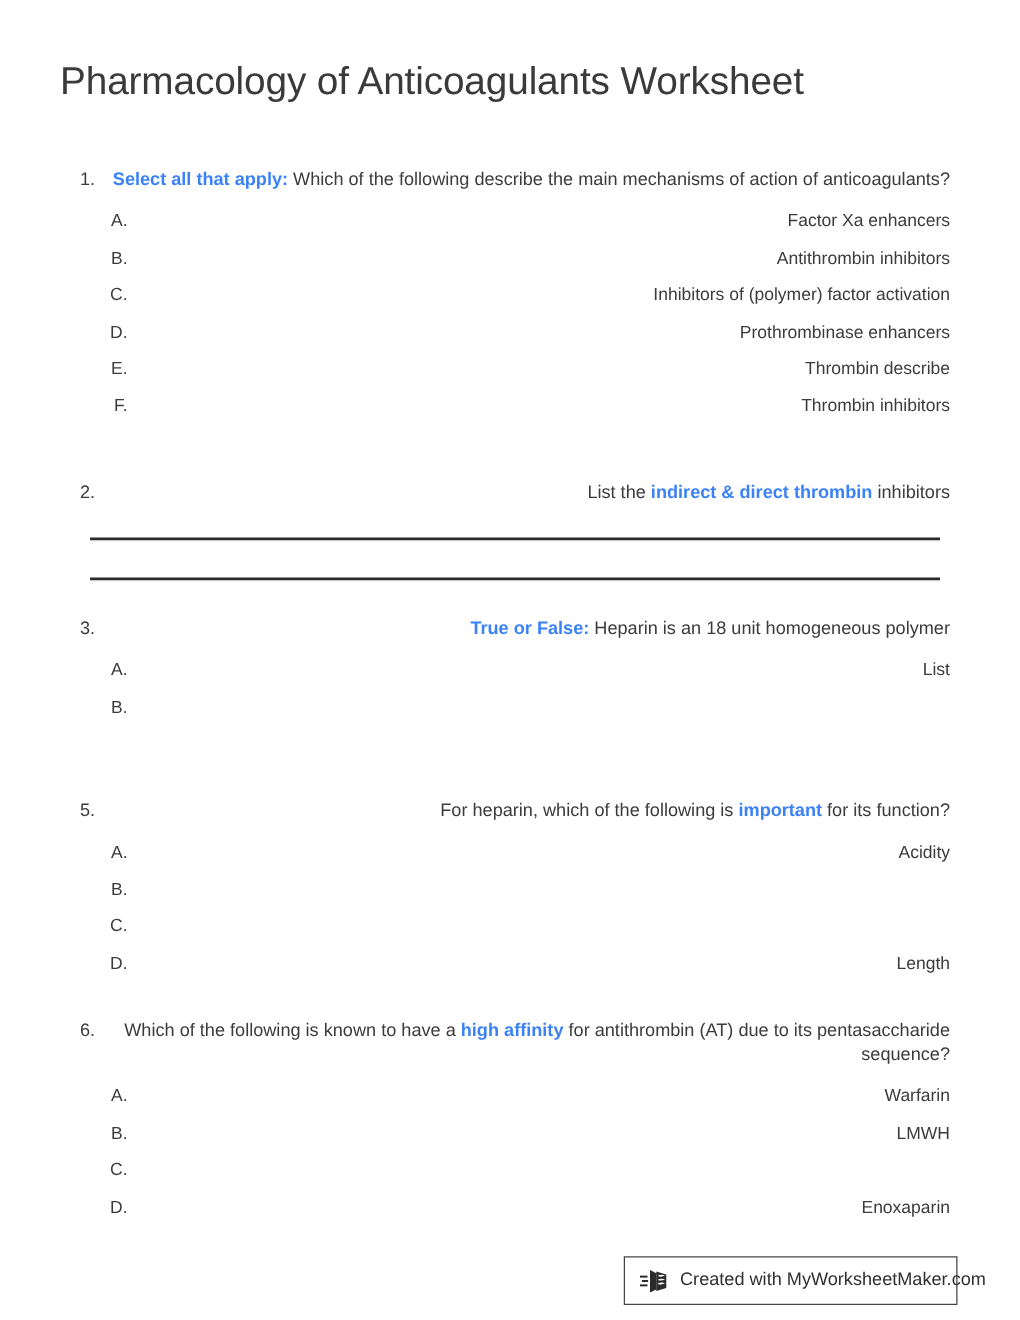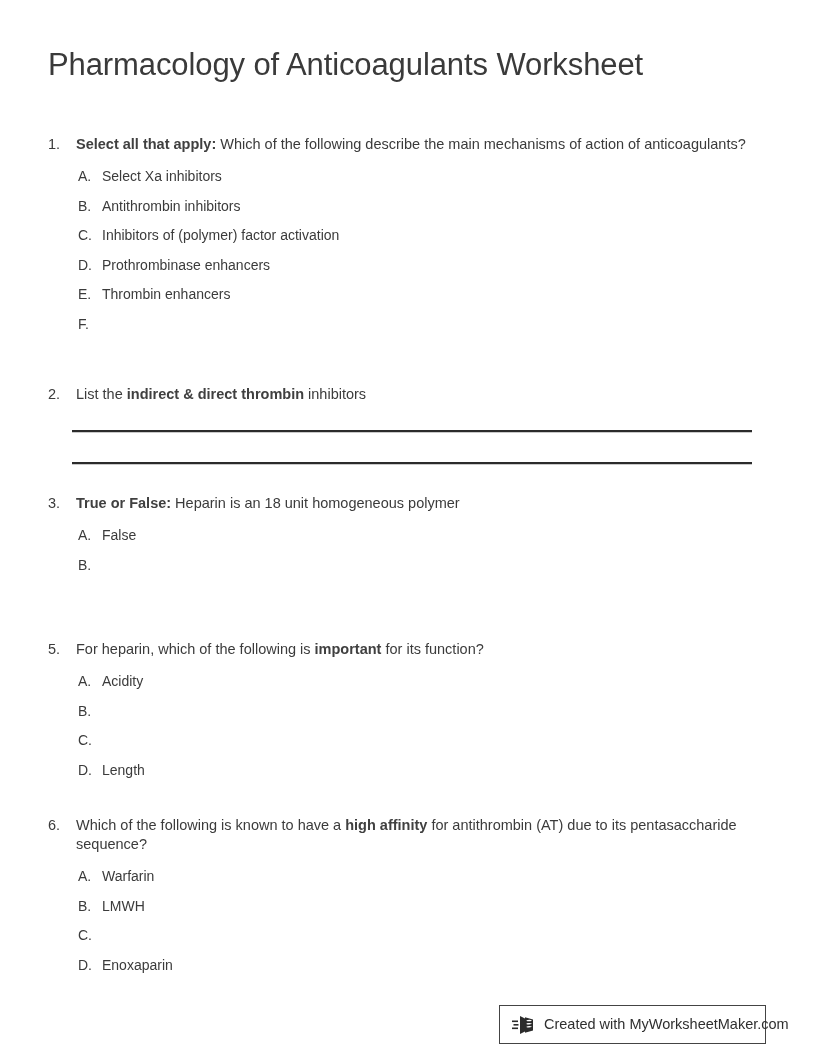--- a/index.html
+++ b/index.html
@@ -14,20 +14,21 @@
     position: relative;
     font-family: "Liberation Sans", "DejaVu Sans", sans-serif;
     color: #3b3b3b;
     overflow: hidden;
   }
   .page {
     position: relative;
     width: 816px;
     height: 1056px;
     box-sizing: border-box;
+    text-align: right;
   }
 
   
   .title {
     position: absolute;
     left: 48px;
     top: 47px;
     font-size: 31px;
     font-weight: 400;
     letter-spacing: -0.1px;
@@ -53,21 +54,21 @@
     color: #3b3b3b;
   }
   .qtext {
     flex: 1 1 auto;
     font-size: 14.5px;
     line-height: 19px;
     color: #3b3b3b;
   }
   .qtext b, .lead {
     font-weight: 700;
-    color: #404040;
+    color: #3b82f6;
   }
 
   
   .options {
     margin-top: 13px;
   }
   .opt {
     display: flex;
     align-items: flex-start;
     height: 29.5px;
@@ -136,40 +137,41 @@
   <div class="title">Pharmacology of Anticoagulants Worksheet</div>
 
   <div class="qblock" style="top:135px;">
     <div class="qrow">
       <div class="qnum">1.</div>
       <div class="qtext"><b>Select all that apply:</b><span> Which of the following describe the main mechanisms of action of anticoagulants?</span></div>
     </div>
     <div class="options">
       <div class="opt">
         <div class="opt-letter">A.</div>
-        <div class="opt-text">Select Xa inhibitors</div>
+        <div class="opt-text">Factor Xa enhancers</div>
       </div>
       <div class="opt">
         <div class="opt-letter">B.</div>
         <div class="opt-text">Antithrombin inhibitors</div>
       </div>
       <div class="opt">
         <div class="opt-letter">C.</div>
         <div class="opt-text">Inhibitors of (polymer) factor activation</div>
       </div>
       <div class="opt">
         <div class="opt-letter">D.</div>
         <div class="opt-text">Prothrombinase enhancers</div>
       </div>
       <div class="opt">
         <div class="opt-letter">E.</div>
-        <div class="opt-text">Thrombin enhancers</div>
+        <div class="opt-text">Thrombin describe</div>
       </div>
       <div class="opt">
         <div class="opt-letter">F.</div>
+        <div class="opt-text">Thrombin inhibitors</div>
       </div>
     </div>
   </div>
 
   <div class="qblock" style="top:385px;">
     <div class="qrow">
       <div class="qnum">2.</div>
       <div class="qtext"><span>List the </span><b>indirect &amp; direct thrombin</b><span> inhibitors</span></div>
     </div>
   </div>
@@ -179,21 +181,21 @@
   </div>
 
   <div class="qblock" style="top:494px;">
     <div class="qrow">
       <div class="qnum">3.</div>
       <div class="qtext"><b>True or False:</b><span> Heparin is an 18 unit homogeneous polymer</span></div>
     </div>
     <div class="options">
       <div class="opt">
         <div class="opt-letter">A.</div>
-        <div class="opt-text">False</div>
+        <div class="opt-text">List</div>
       </div>
       <div class="opt">
         <div class="opt-letter">B.</div>
       </div>
     </div>
   </div>
 
   <div class="qblock" style="top:640px;">
     <div class="qrow">
       <div class="qnum">5.</div>

